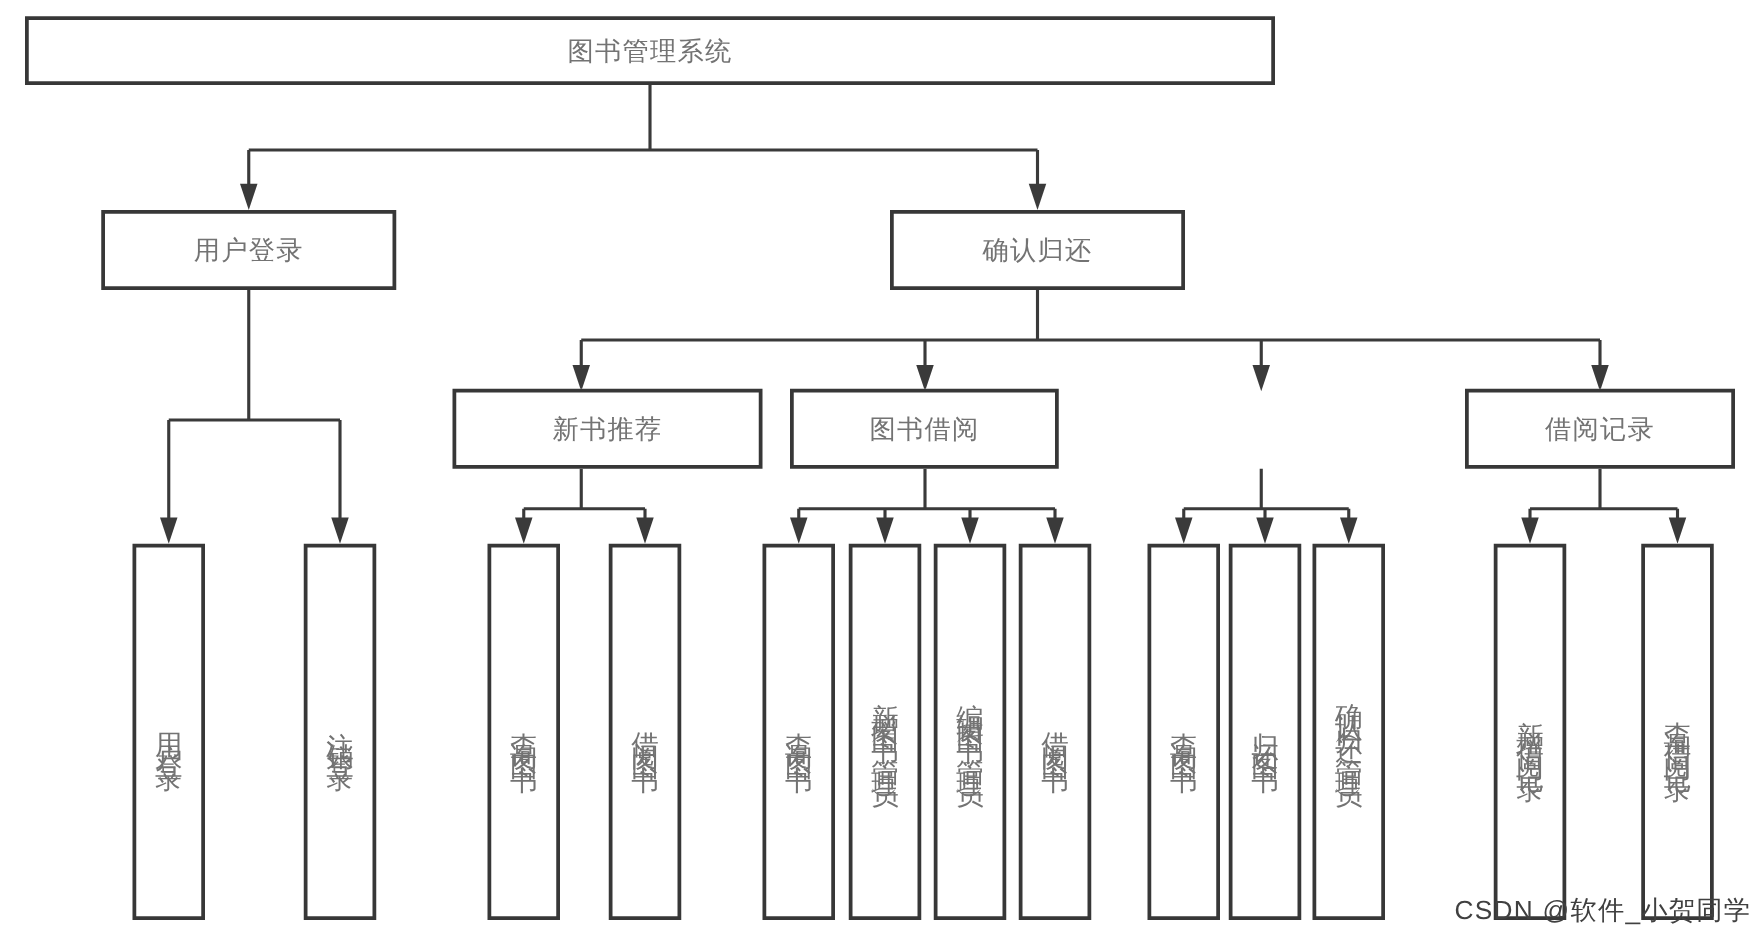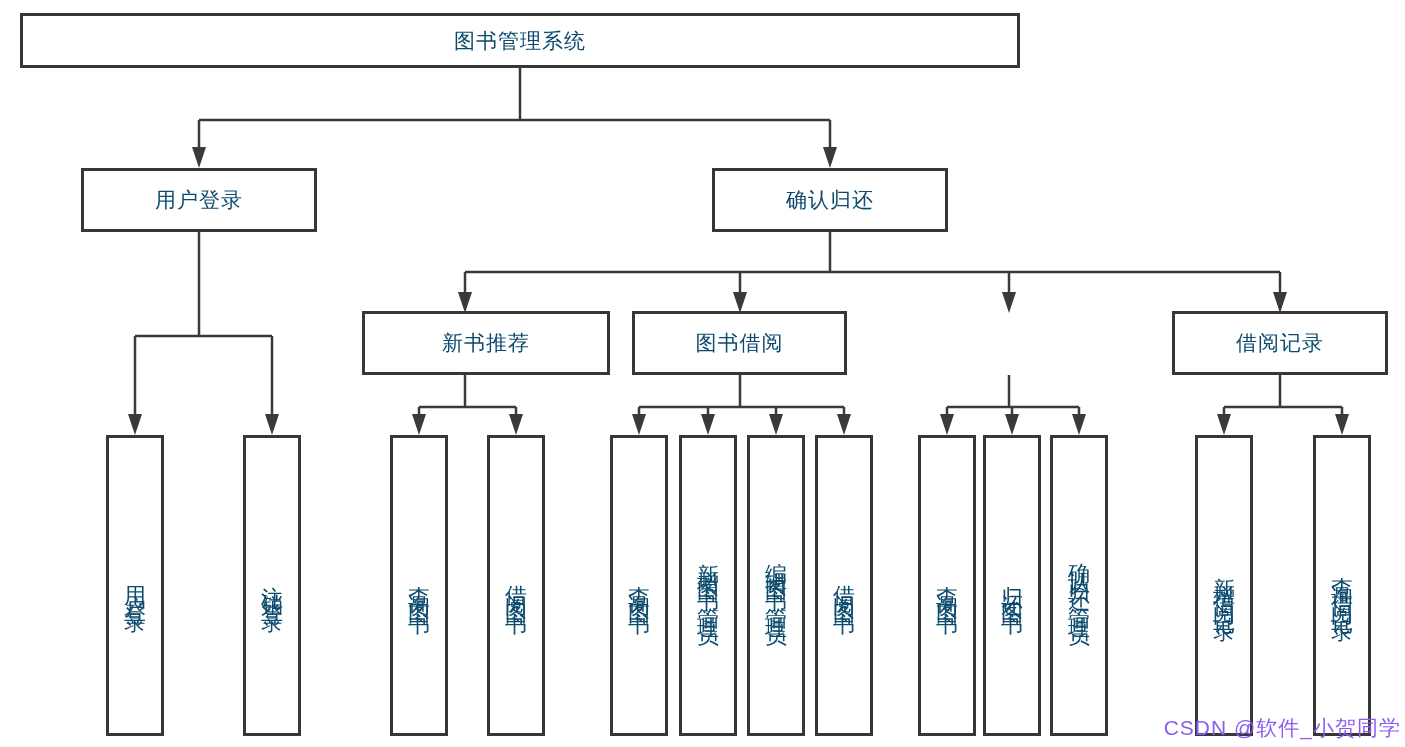--- a/index.html
+++ b/index.html
@@ -14,21 +14,21 @@
   svg.wires {
     position: absolute;
     left: 0; top: 0;
     width: 1405px; height: 747px;
   }
   .node {
     position: absolute;
     box-sizing: border-box;
     background: #ffffff;
     border: 3px solid #373737;
-    color: #0c4a6e;
+    color: #737373;
     display: flex;
     align-items: center;
     justify-content: center;
     text-align: center;
   }
   .node.h {
     font-size: 21px;
     letter-spacing: 1px;
     white-space: nowrap;
   }
@@ -38,21 +38,21 @@
     font-size: 22px;
     letter-spacing: 9px;
     line-height: 1;
   }
   .watermark {
     position: absolute;
     top: 714px;
     right: 4px;
     font-size: 21px;
     letter-spacing: 1px;
-    color: #8b5cf6;
+    color: #404040;
     white-space: nowrap;
   }
 </style>
 </head>
 <body>
 
 <div class="canvas">
 
   <svg class="wires" viewBox="0 0 1405 747" aria-hidden="true">
     <g stroke="#3a3a3a" stroke-width="2.5" fill="none">

